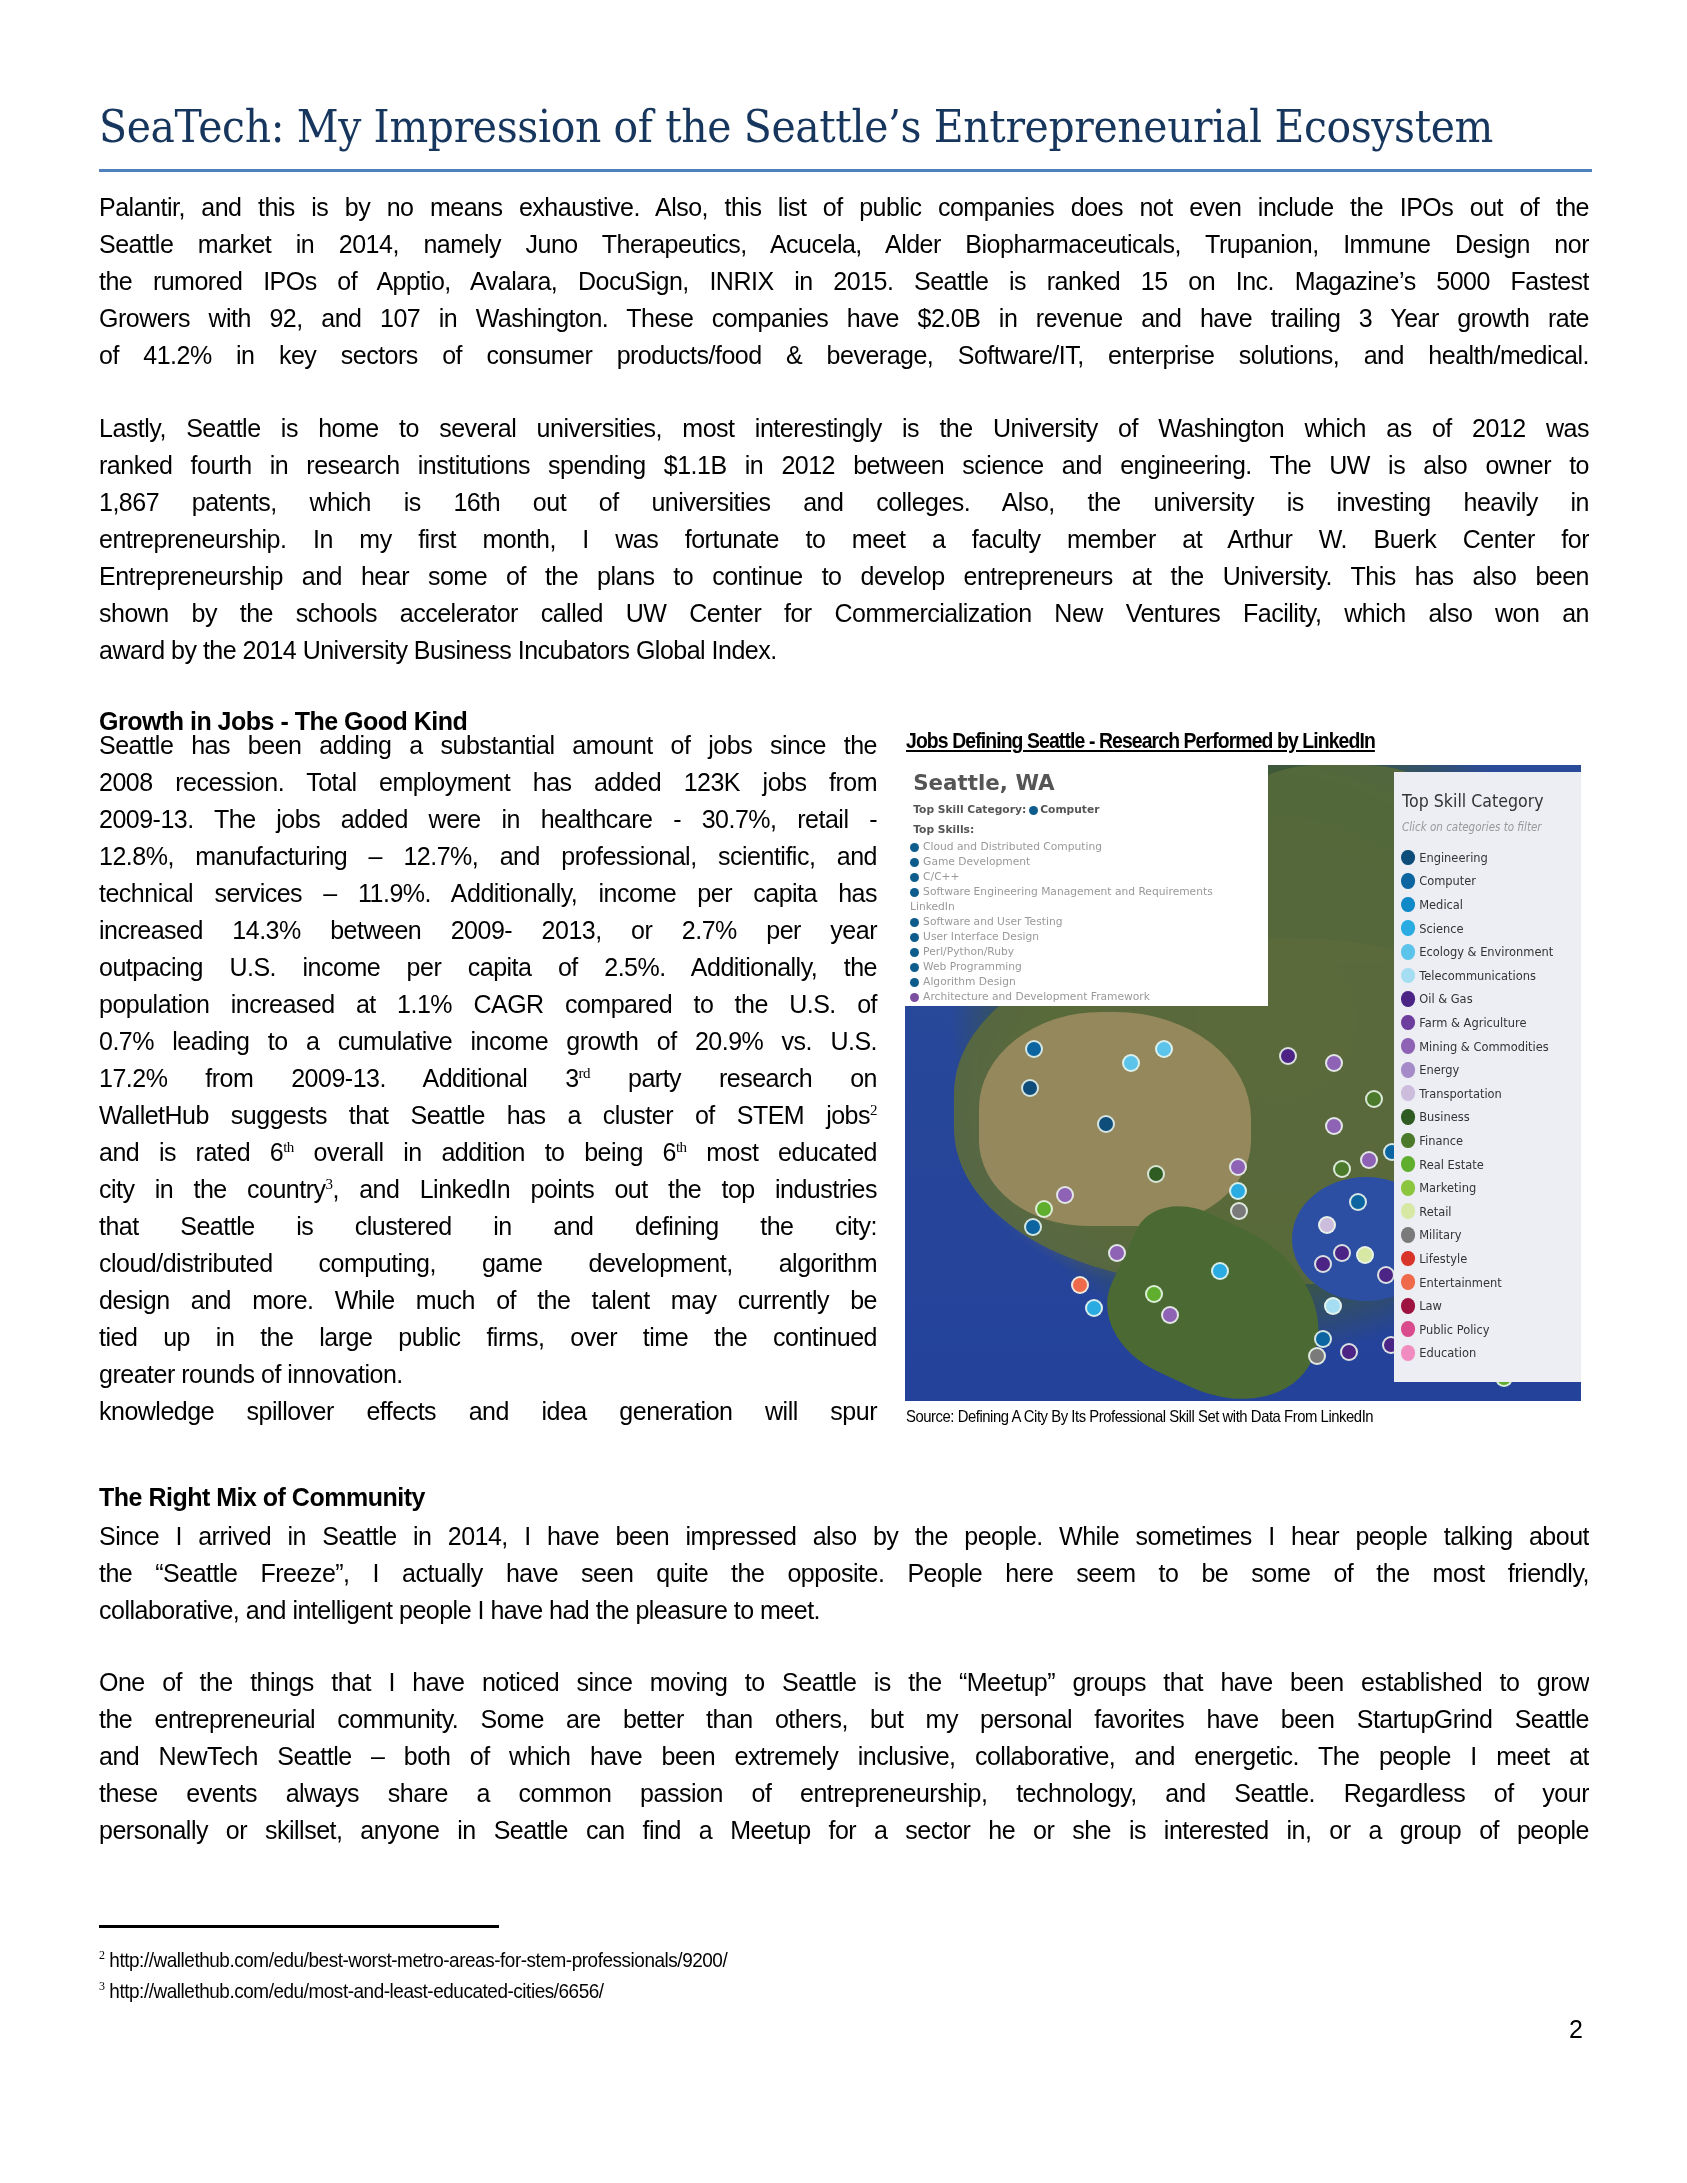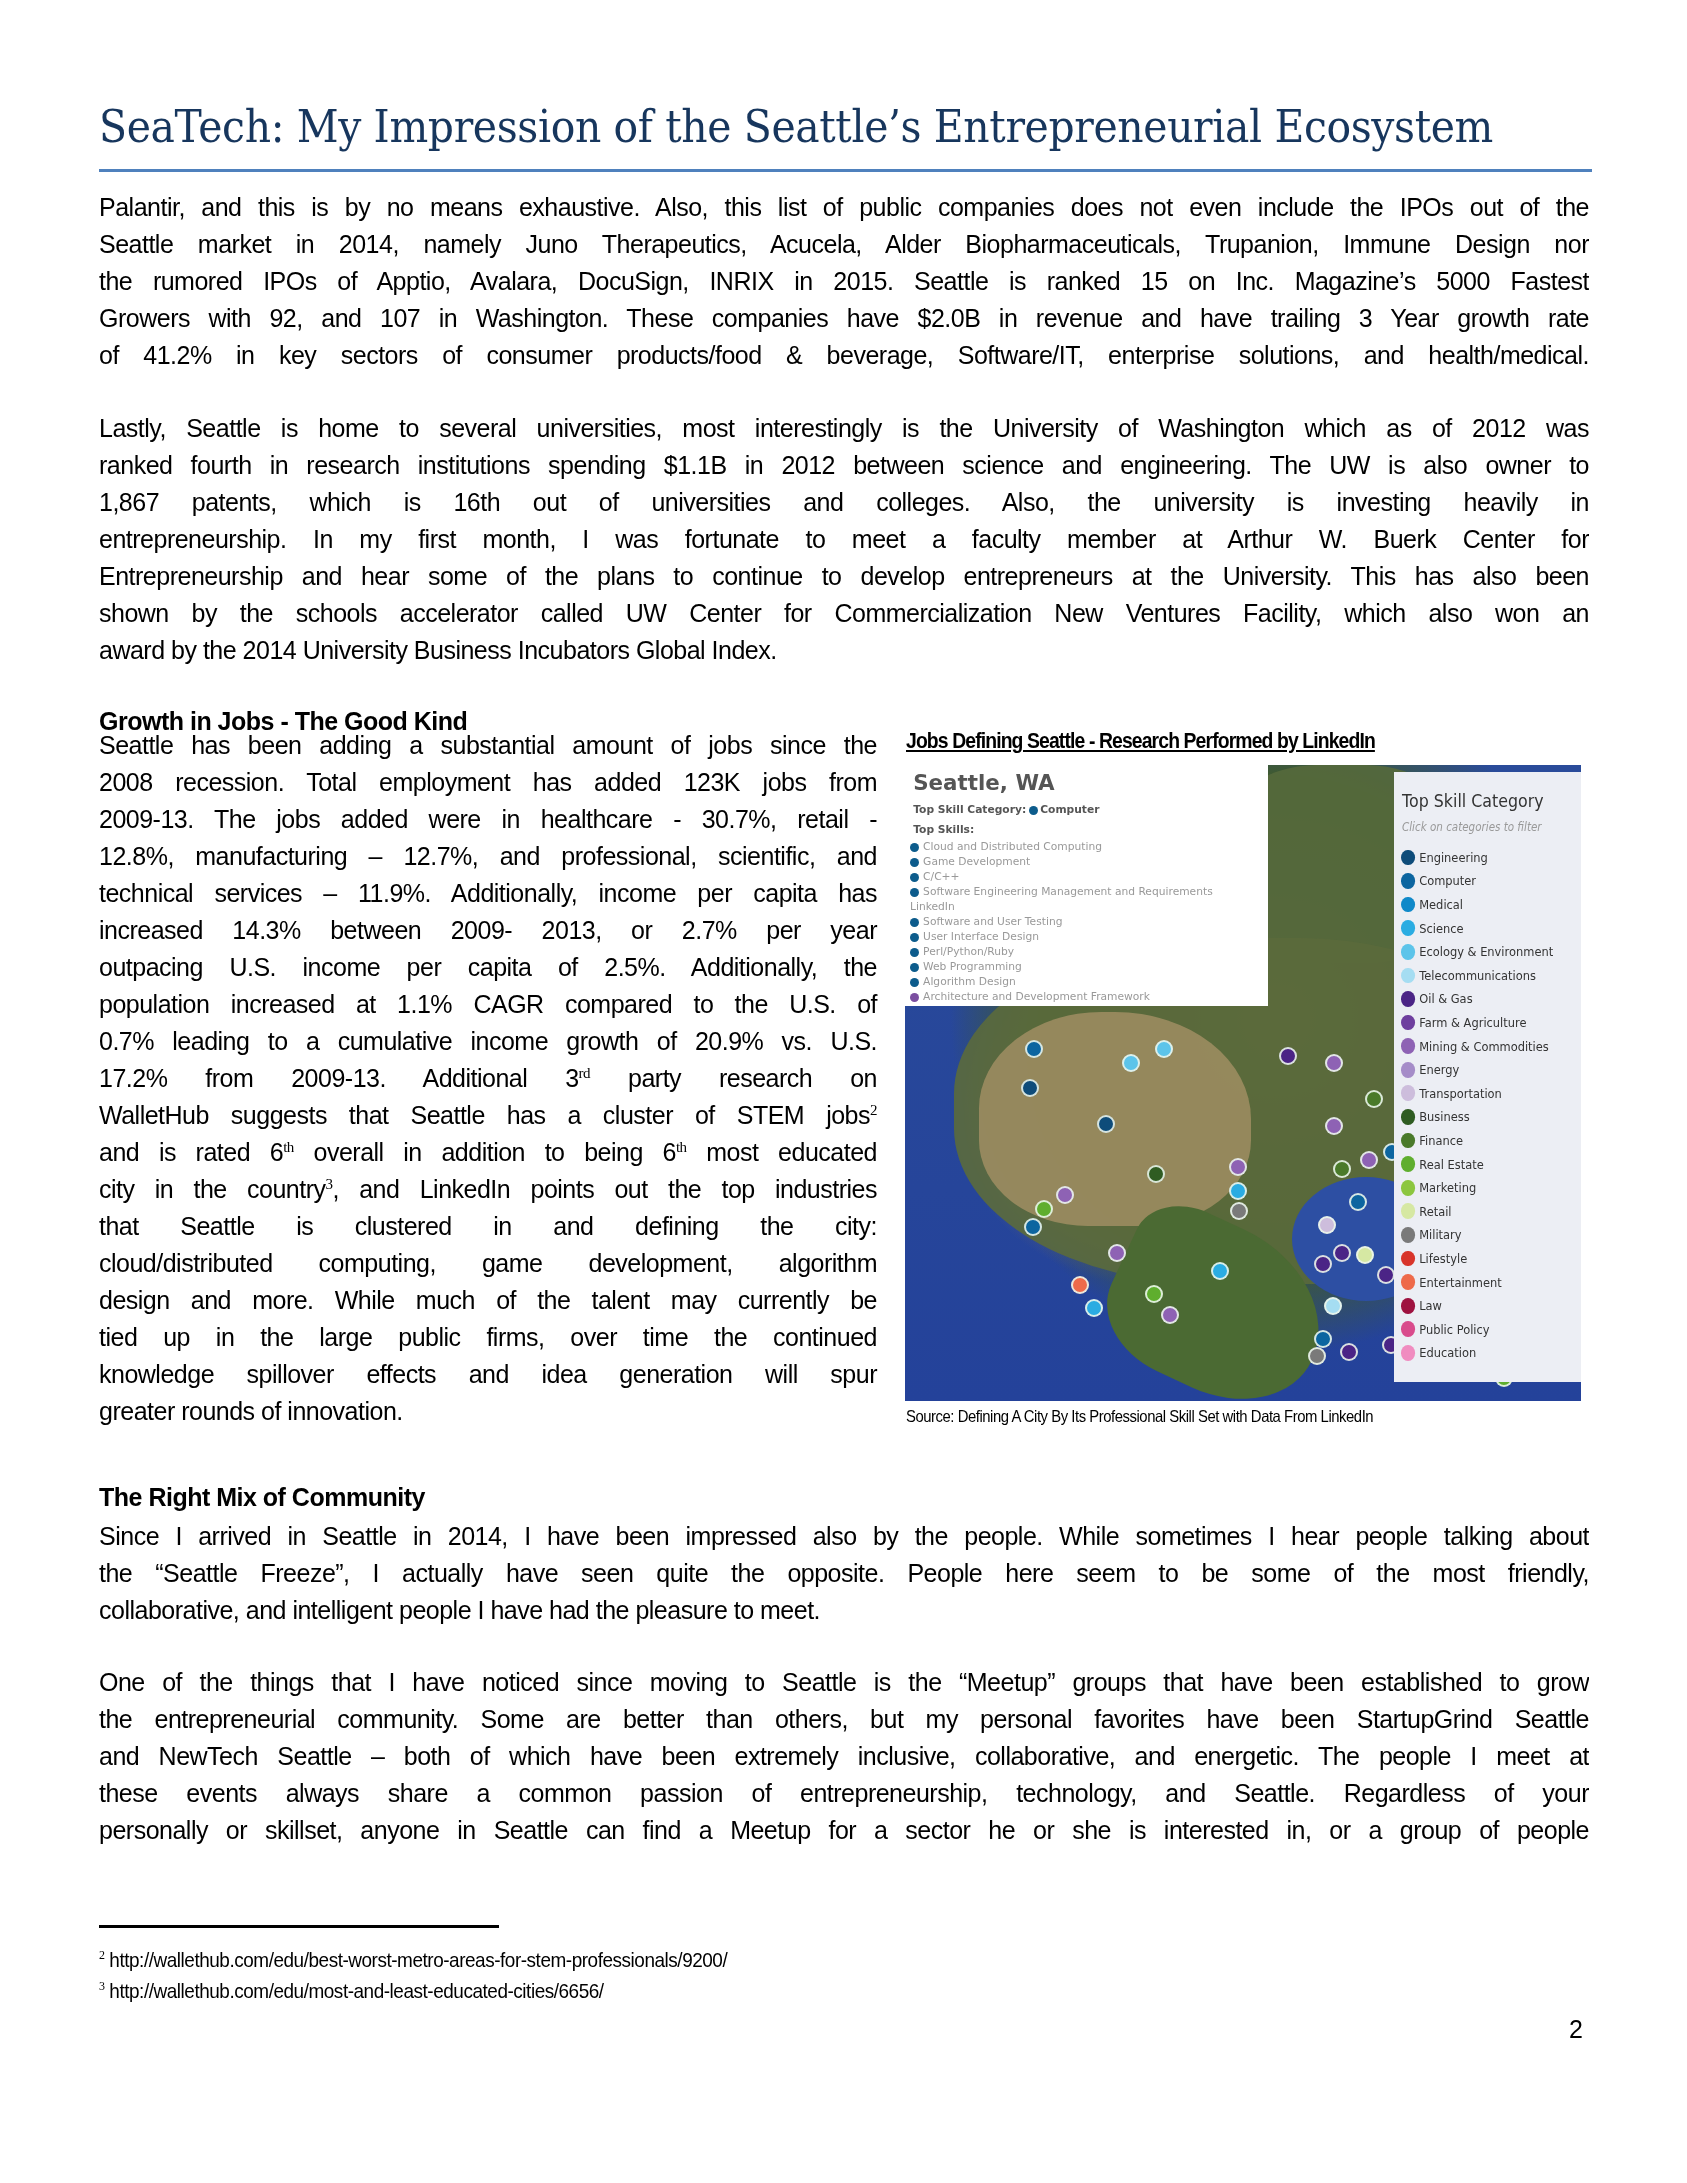--- a/index.html
+++ b/index.html
@@ -82,22 +82,22 @@
     <span class="ln"><span>population increased at 1.1% CAGR compared to the U.S. of</span></span>
     <span class="ln"><span>0.7% leading to a cumulative income growth of 20.9% vs. U.S.</span></span>
     <span class="ln"><span>17.2% from 2009-13. Additional 3</span><sup>rd</sup><span> party research on</span></span>
     <span class="ln"><span>WalletHub suggests that Seattle has a cluster of STEM jobs</span><sup>2</sup></span>
     <span class="ln"><span>and is rated 6</span><sup>th</sup><span> overall in addition to being 6</span><sup>th</sup><span> most educated</span></span>
     <span class="ln"><span>city in the country</span><sup>3</sup><span>, and LinkedIn points out the top industries</span></span>
     <span class="ln"><span>that Seattle is clustered in and defining the city:</span></span>
     <span class="ln"><span>cloud/distributed computing, game development, algorithm</span></span>
     <span class="ln"><span>design and more. While much of the talent may currently be</span></span>
     <span class="ln"><span>tied up in the large public firms, over time the continued</span></span>
+    <span class="ln last"><span>greater rounds of innovation.</span></span>
     <span class="ln"><span>knowledge spillover effects and idea generation will spur</span></span>
-    <span class="ln last"><span>greater rounds of innovation.</span></span>
   </div>
 
 <div class="fig-title">Jobs Defining Seattle - Research Performed by LinkedIn</div>
 
 <div class="figure">
   <div class="land4"></div>
   <div class="land1"></div>
   <div class="land2"></div>
   <div class="land3"></div>
   <div class="gulf"></div>

